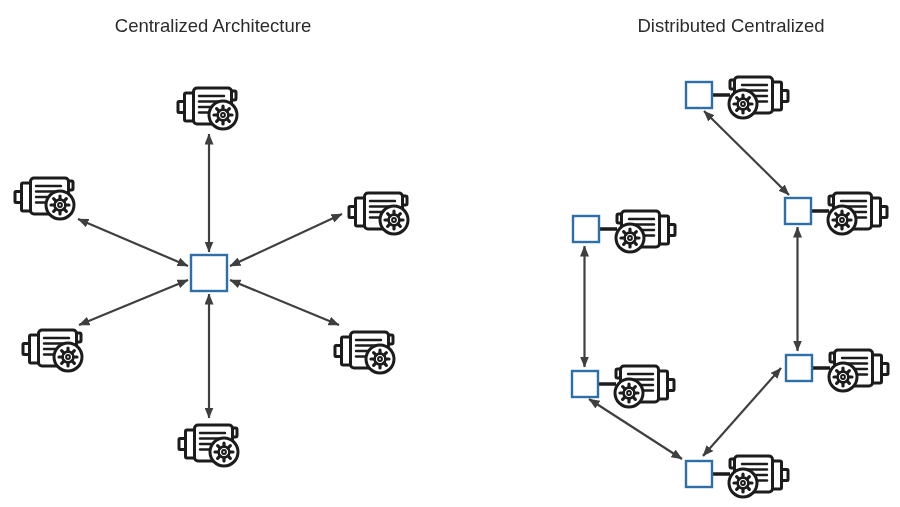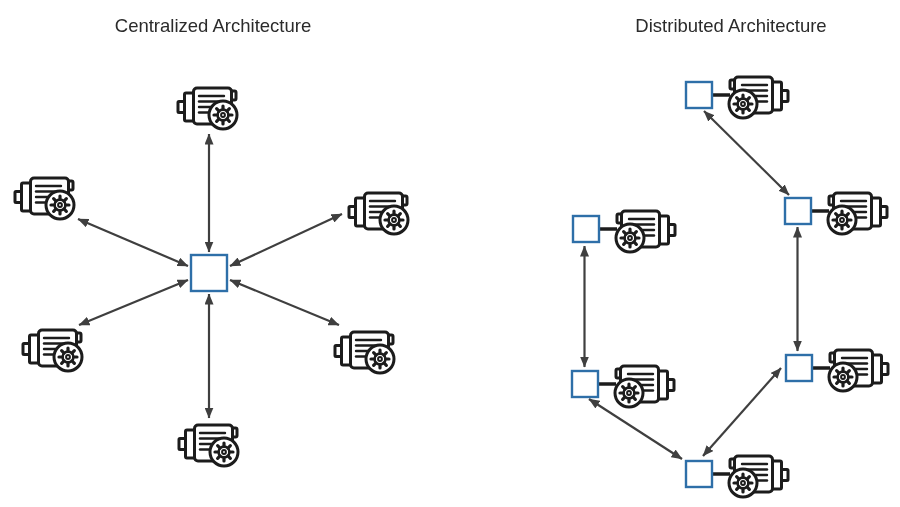--- a/index.html
+++ b/index.html
@@ -22,21 +22,21 @@
   }
   #t-left{left:213px;}
   #t-right{left:731px;}
   svg{position:absolute;left:0;top:0;}
 </style>
 </head>
 <body>
 
 <div class="stage">
   <div class="title" id="t-left">Centralized Architecture</div>
-  <div class="title" id="t-right">Distributed Architecture</div>
+  <div class="title" id="t-right">Distributed Centralized</div>
 
   <svg id="diagram" width="900" height="507" viewBox="0 0 900 507">
     <defs>
       <marker id="ah-e" markerUnits="userSpaceOnUse" markerWidth="11" markerHeight="9" refX="10.5" refY="4.5" orient="auto">
         <path d="M0,0 L11,4.5 L0,9 Z" fill="#3f3f3f"></path>
       </marker>
       <marker id="ah-s" markerUnits="userSpaceOnUse" markerWidth="11" markerHeight="9" refX="10.5" refY="4.5" orient="auto-start-reverse">
         <path d="M0,0 L11,4.5 L0,9 Z" fill="#3f3f3f"></path>
       </marker>
 

